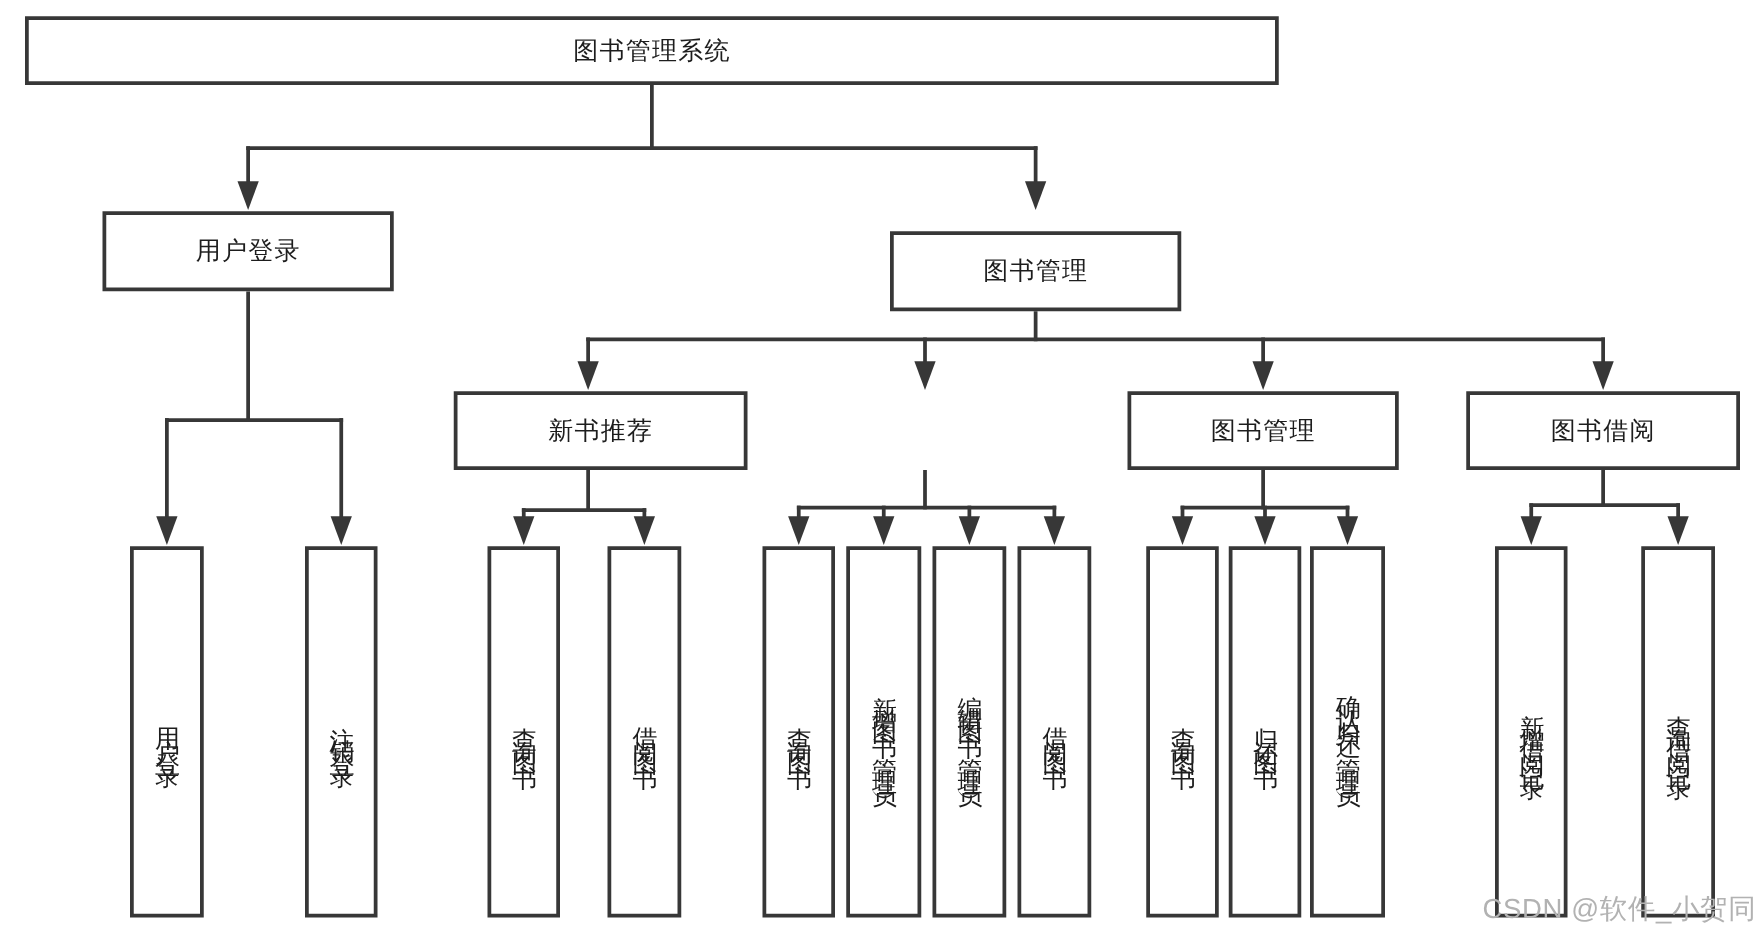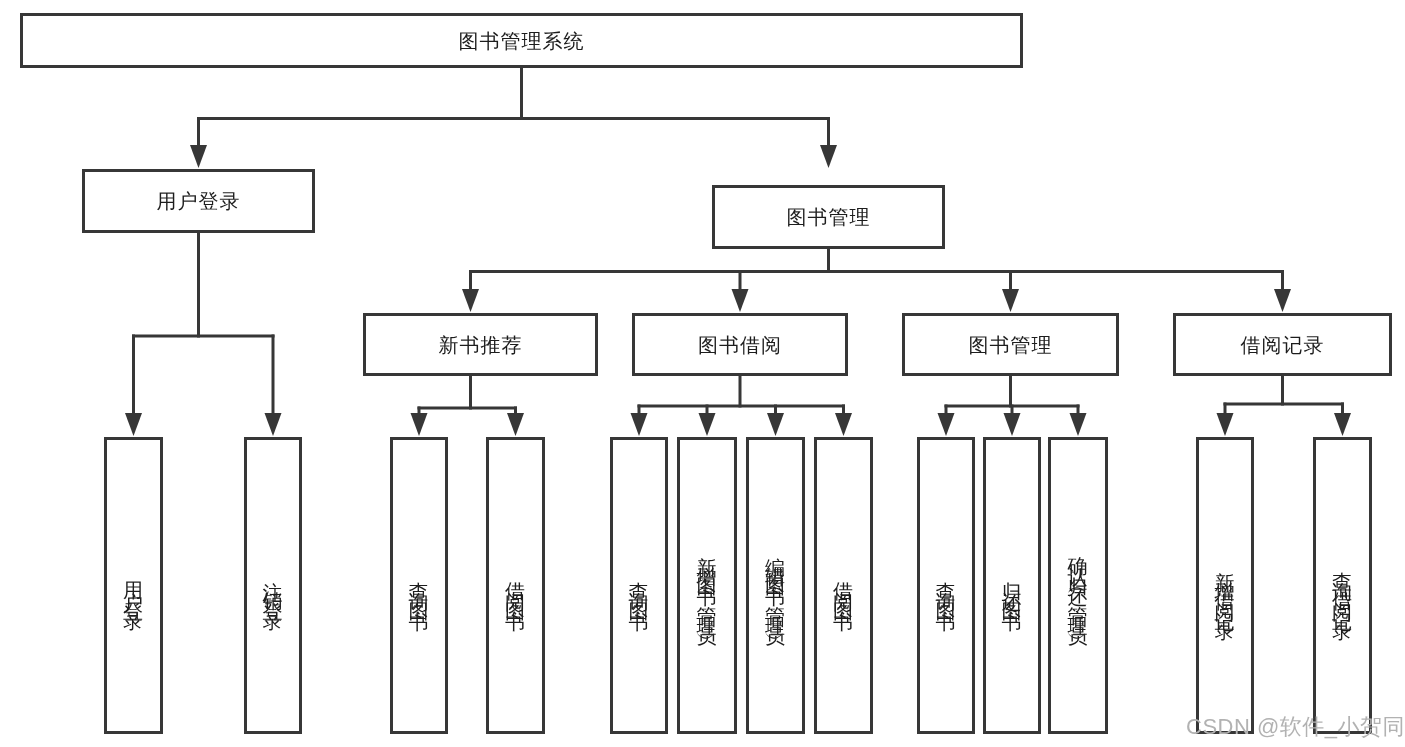--- a/index.html
+++ b/index.html
@@ -110,23 +110,22 @@
       <path d="M1334 413 L1351 413 L1342.5 436 Z"></path>
     </g>
   </svg>
 
   <div class="node h" style="left:20px;top:13px;width:1003px;height:55px">图书管理系统</div>
 
   <div class="node h" style="left:82px;top:169px;width:233px;height:64px">用户登录</div>
   <div class="node h" style="left:712px;top:185px;width:233px;height:64px">图书管理</div>
 
   <div class="node h" style="left:363px;top:313px;width:235px;height:63px">新书推荐</div>
-  <div class="node h" style="left:632px;top:313px;width:216px;height:63px">图书借阅</div>
   <div class="node h" style="left:902px;top:313px;width:217px;height:63px">图书管理</div>
-  <div class="node h" style="left:1173px;top:313px;width:219px;height:63px">借阅记录</div>
+  <div class="node h" style="left:1173px;top:313px;width:219px;height:63px">图书借阅</div>
 
   <div class="node v" style="left:104px;top:437px;width:59px;height:297px">用户登录</div>
   <div class="node v" style="left:244px;top:437px;width:58px;height:297px">注销登录</div>
 
   <div class="node v" style="left:390px;top:437px;width:58px;height:297px">查询图书</div>
   <div class="node v" style="left:486px;top:437px;width:59px;height:297px">借阅图书</div>
 
   <div class="node v" style="left:610px;top:437px;width:58px;height:297px">查询图书</div>
   <div class="node v" style="left:677px;top:437px;width:60px;height:297px">新增图书（管理员）</div>
   <div class="node v" style="left:746px;top:437px;width:59px;height:297px">编辑图书（管理员）</div>

